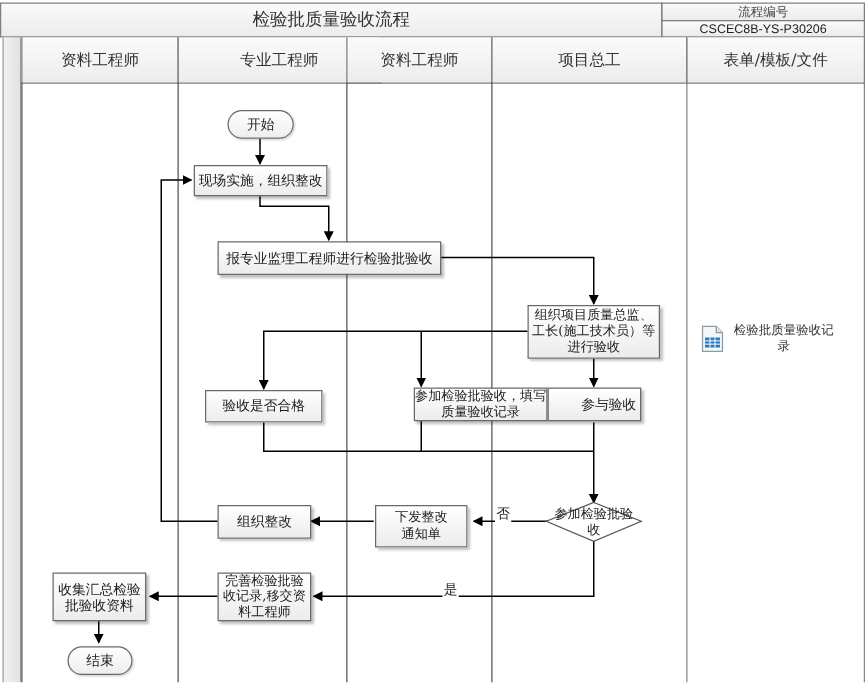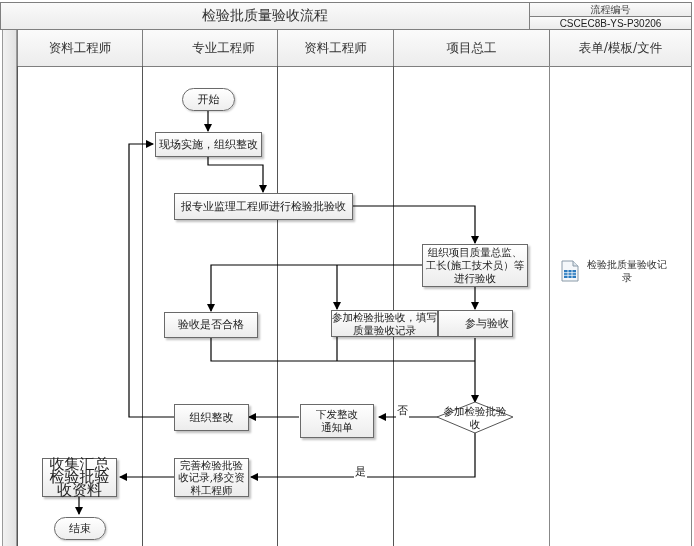--- a/index.html
+++ b/index.html
@@ -96,21 +96,21 @@
 <div class="abs box" style="left:155px;top:132px;width:107px;height:25px;">现场实施，组织整改</div>
 <div class="abs box" style="left:174px;top:193px;width:179px;height:27px;">报专业监理工程师进行检验批验收</div>
 <div class="abs box" style="left:422px;top:244px;width:106px;height:43px;font-size:10.5px;line-height:13px;padding:0 0;">组织项目质量总监、工长(施工技术员）等进行验收</div>
 <div class="abs box" style="left:164px;top:312px;width:94px;height:26px;">验收是否合格</div>
 <div class="abs box" style="left:283px;top:310px;width:107px;height:27px;font-size:10.5px;line-height:13px;margin-left:48px;">参加检验批验收，填写质量验收记录</div>
 <div class="abs box" style="left:438px;top:310px;width:75px;height:27px;padding-left:23px;">参与验收</div>
 <div class="abs" style="left:443px;top:404px;width:64px;height:28px;display:flex;align-items:center;justify-content:center;text-align:center;font-size:10.5px;line-height:13px;">参加检验批验收</div>
 <div class="abs box" style="left:300px;top:404px;width:74px;height:27px;font-size:10.5px;line-height:13px;padding:16px 10px;">下发整改通知单</div>
 <div class="abs box" style="left:174px;top:404px;width:75px;height:27px;">组织整改</div>
 <div class="abs box" style="left:174px;top:458px;width:75px;height:39px;font-size:10.5px;line-height:12.5px;">完善检验批验收记录,移交资料工程师</div>
-<div class="abs box" style="left:42px;top:458px;width:75px;height:39px;font-size:15px;line-height:13px;padding:0 3px;">收集汇总检验批验收资料</div>
+<div class="abs box" style="left:42px;top:458px;width:75px;height:39px;font-size:11px;line-height:13px;padding:0 3px;">收集汇总检验批验收资料</div>
 <div class="abs term" style="left:54px;top:517px;width:52px;height:23px;font-family:Liberation Serif, serif;">结束</div>
 
 <div class="abs label" style="left:396px;top:403px;">否</div>
 <div class="abs label" style="left:354px;top:464px;">是</div>
 
 <div class="abs" style="left:561px;top:260px;width:18px;height:22px;">
   <svg width="18" height="22" viewBox="0 0 18 22">
     <path d="M1,1 H12 L17,6 V21 H1 Z" fill="#f4f7fa" stroke="#8a9aa8" stroke-width="1"></path>
     <path d="M12,1 V6 H17" fill="#dde5ec" stroke="#8a9aa8" stroke-width="1"></path>
     <rect x="3" y="10" width="12" height="8" fill="#2b7bbf"></rect>

